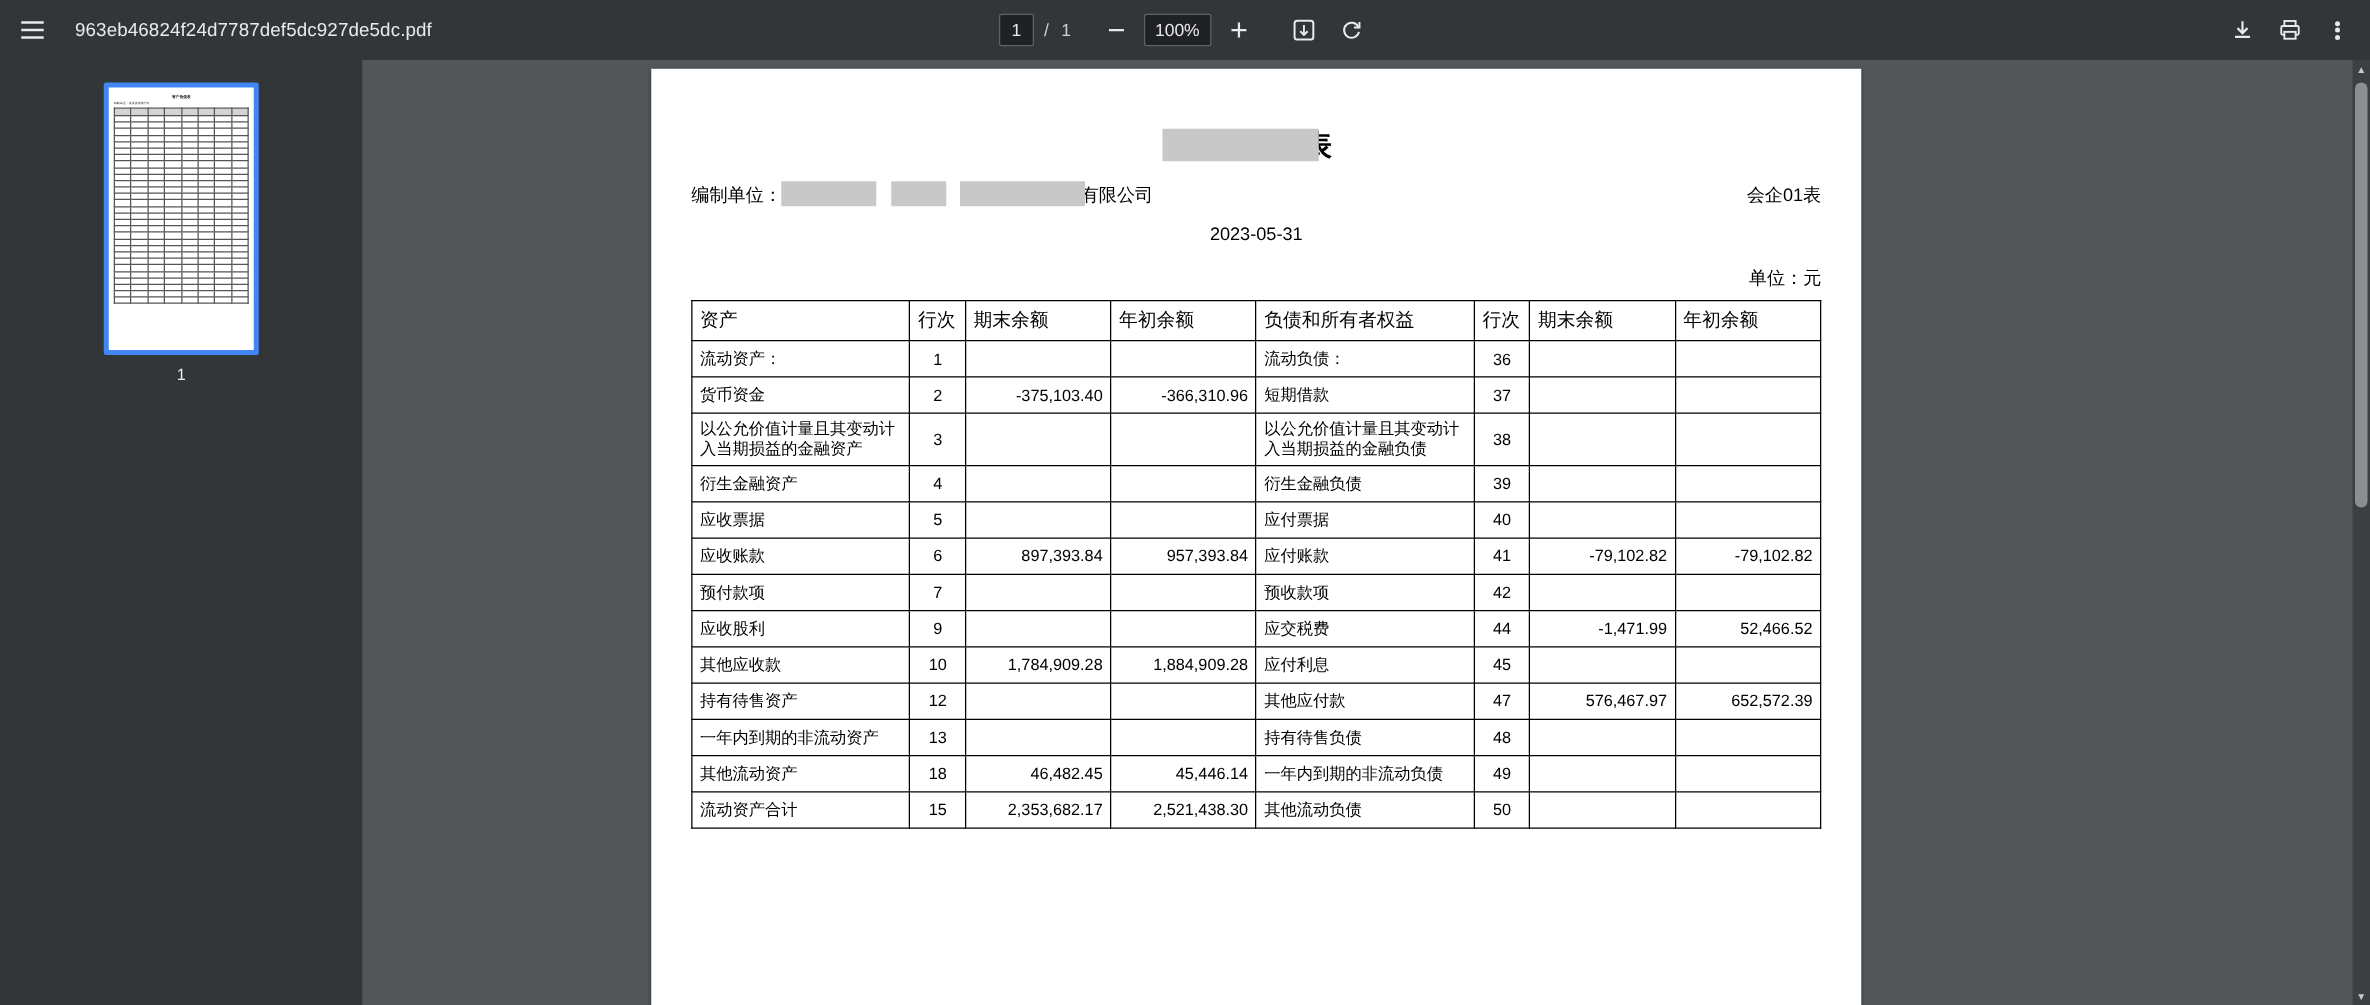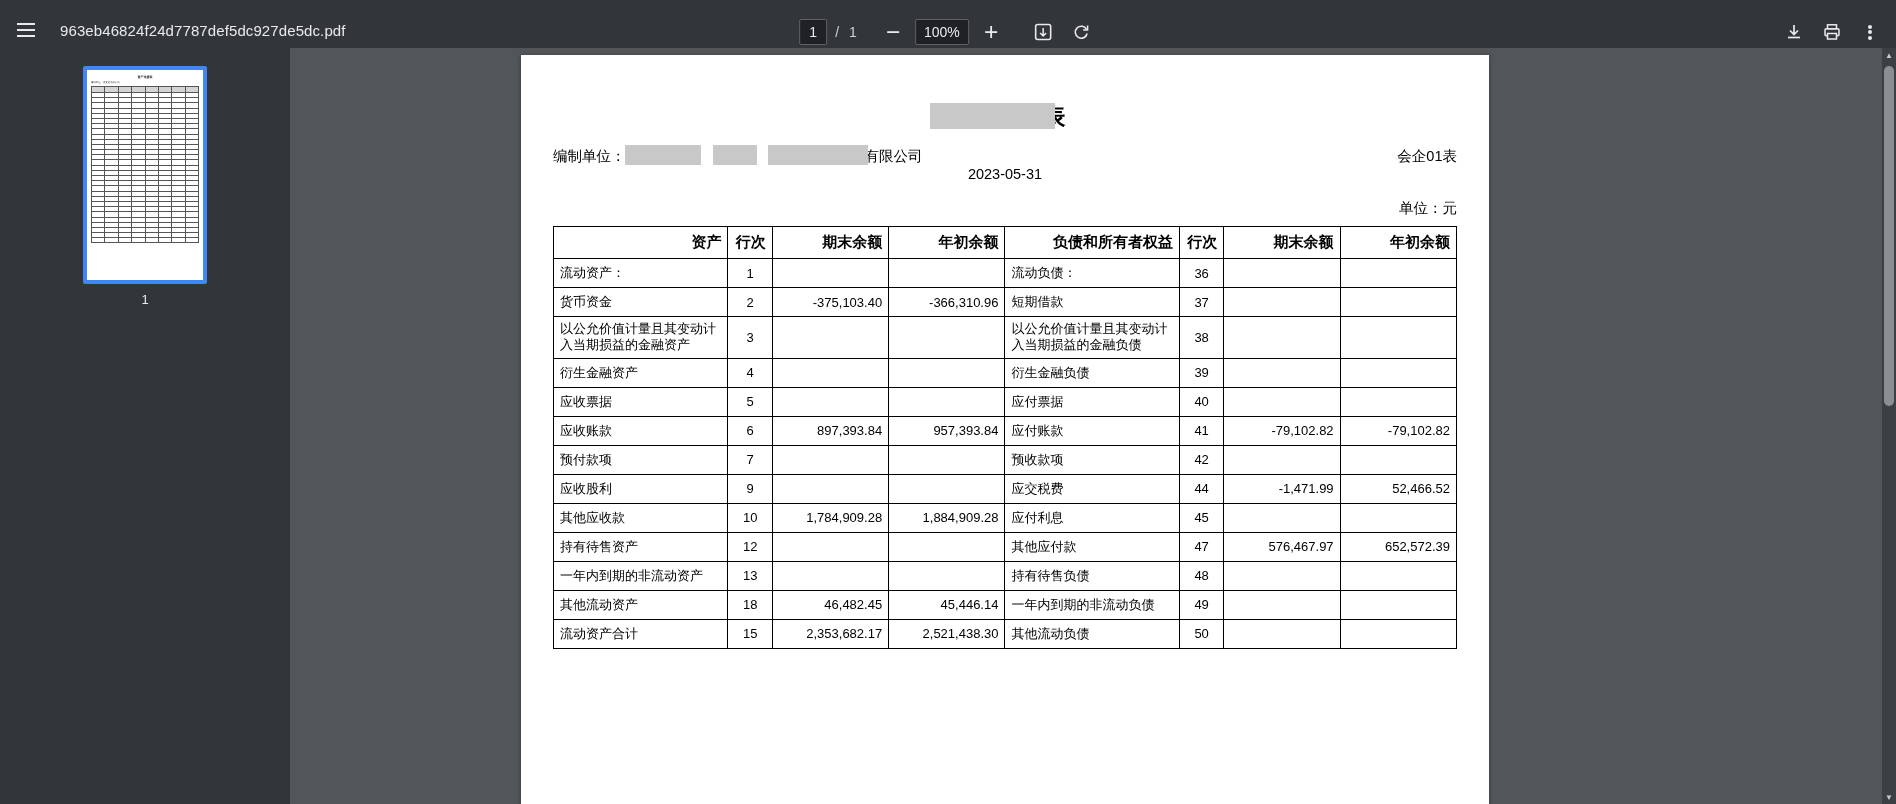--- a/index.html
+++ b/index.html
@@ -10,21 +10,21 @@
     background: #525659;
     font-family: "Liberation Sans", sans-serif;
   }
   #app { position: relative; width: 1896px; height: 804px; background: #525659; }
 
   
   .toolbar {
     position: absolute; top: 0; left: 0;
     width: 1896px; height: 48px;
     background: #323639;
-    display: flex; align-items: flex-end;
+    display: flex; align-items: center;
     color: #e8eaed;
   }
   .tb-left { display: flex; align-items: center; flex: 0 0 auto; }
   .hamburger {
     width: 36px; height: 36px; margin-left: 8px;
     display: flex; flex-direction: column; justify-content: center; align-items: center;
     cursor: pointer; border-radius: 50%;
   }
   .hamburger i { display: block; width: 18px; height: 2px; background: #e8eaed; margin: 2px 0; }
   .doc-title {
@@ -111,33 +111,33 @@
     position: absolute; left: 377px; top: 4px; width: 125px; height: 26px;
   }
   .meta-row {
     display: flex; justify-content: space-between; align-items: flex-end;
     font-size: 14.5px; color: #000; margin-top: 14px; position: relative;
   }
   .unit-left { position: relative; white-space: nowrap; }
   .unit-left .redact-1 { position: absolute; left: 72px; top: -2px; width: 76px; height: 20px; }
   .unit-left .redact-2 { position: absolute; left: 160px; top: -2px; width: 44px; height: 20px; }
   .unit-left .redact-3 { position: absolute; left: 215px; top: -2px; width: 100px; height: 20px; }
-  .date-row { text-align: center; font-size: 14.5px; margin-top: 0; color: #000; }
+  .date-row { text-align: center; font-size: 14.5px; margin-top: 14px; color: #000; }
   .unit-row { text-align: right; font-size: 14.5px; margin-top: 17px; color: #000; }
 
   table.bs {
     width: 100%; border-collapse: collapse; margin-top: 8px;
     table-layout: fixed;
   }
   table.bs th, table.bs td {
     border: 1px solid #000; color: #000;
     font-size: 13px; padding: 4px 6px; height: 29px;
     vertical-align: middle;
   }
-  table.bs th { font-weight: bold; font-size: 15px; text-align: right; height: 32px; }
+  table.bs th { font-weight: normal; font-size: 15px; text-align: left; height: 32px; }
   td.num { text-align: right; font-size: 13.5px; }
   td.lbl { text-align: left; }
   td.ctr { text-align: center; }
   td.two-line { line-height: 1.25; font-size: 12.5px; }
 
   
   col.c-asset { width: 165px; }
   col.c-line  { width: 42px; }
   col.c-amt   { width: 110px; }
 

